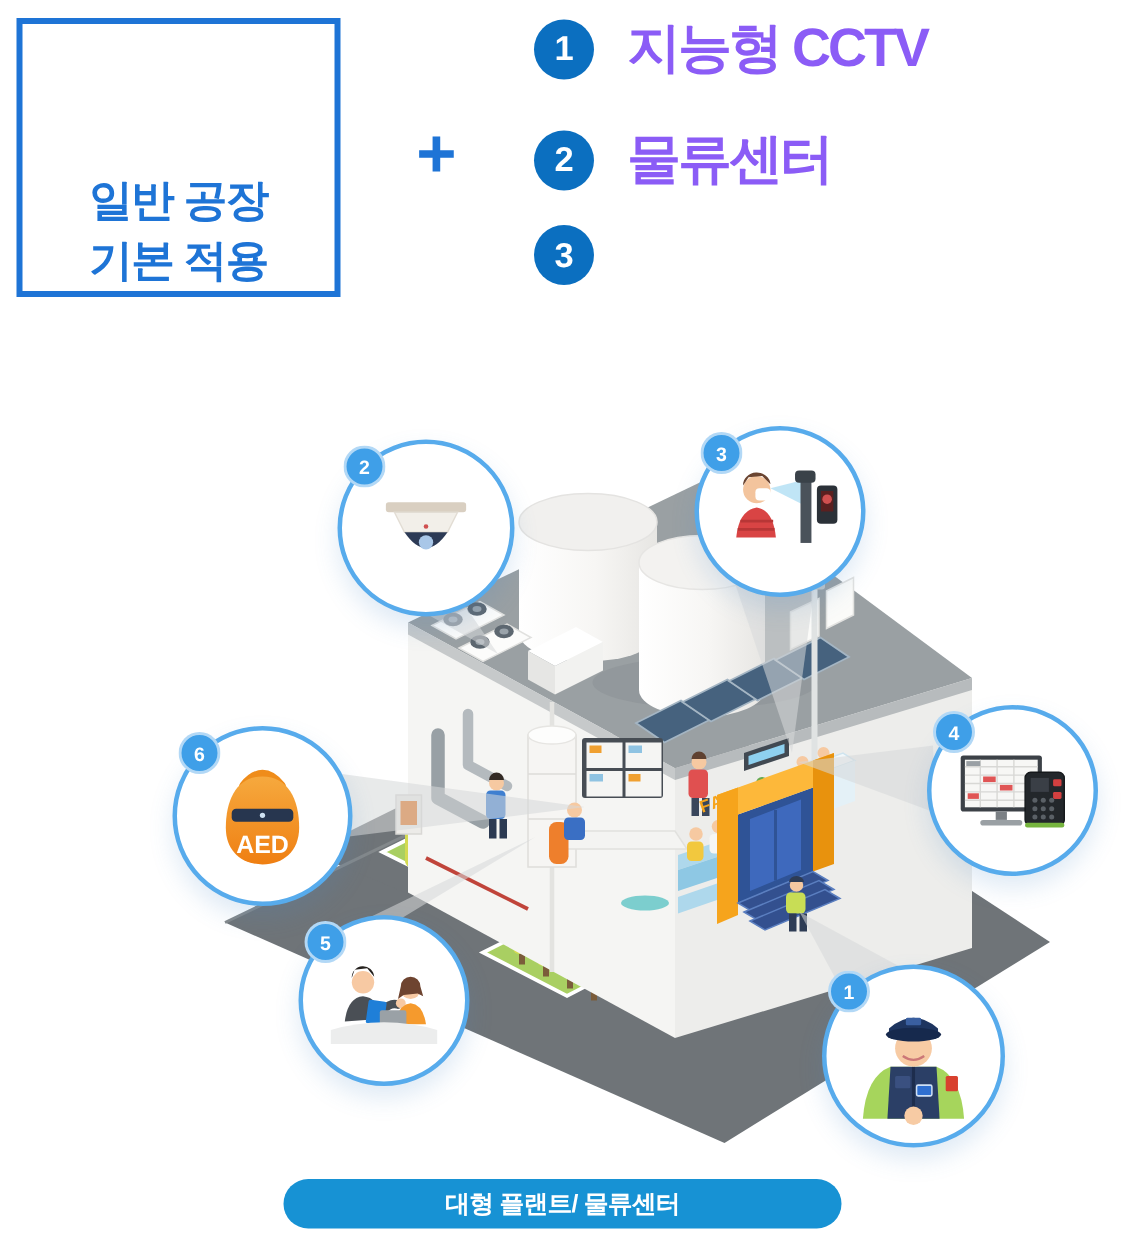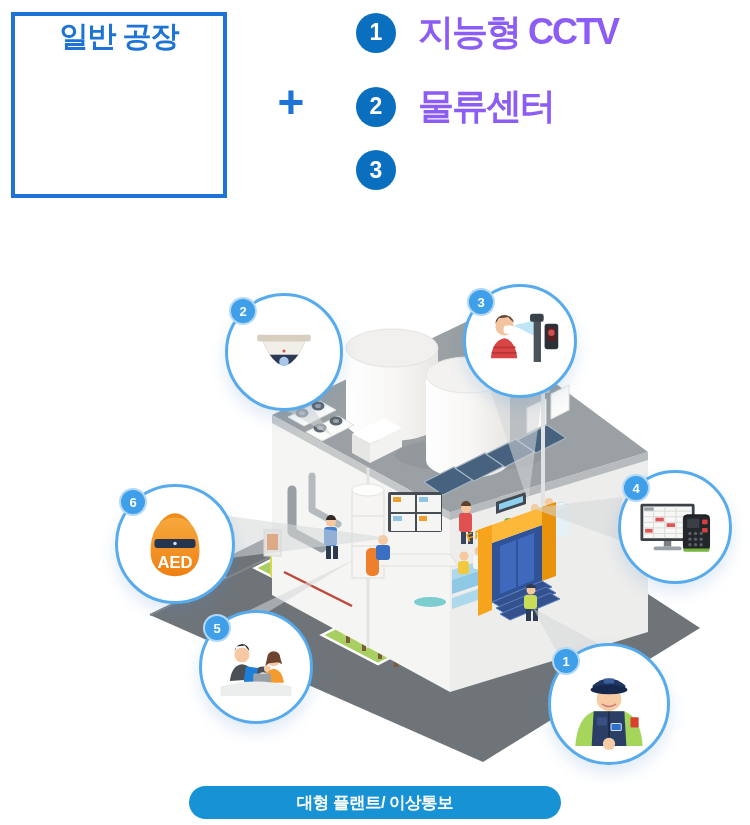--- a/index.html
+++ b/index.html
@@ -2,21 +2,21 @@
 <html><head>
 <meta charset="utf-8">
 <style>
   html,body{margin:0;padding:0;background:#fff;}
   body{width:750px;height:825px;position:relative;overflow:hidden;
        font-family:"Liberation Sans","DejaVu Sans",sans-serif;}
 
   
   .hdr{position:absolute;left:0;top:0;width:750px;height:230px;}
   .solution-box{position:absolute;left:11px;top:12px;width:208px;height:178px;
-    border:4px solid #1e74d6;display:flex;align-items:flex-start;justify-content:center;text-align:center;}
+    border:4px solid #1e74d6;display:flex;align-items:flex-end;justify-content:center;text-align:center;}
   .solution-box .lines{color:#1e74d6;font-weight:800;font-size:29px;line-height:1.38;letter-spacing:-1px;}
   .plus{position:absolute;left:268px;top:72px;width:46px;height:60px;
     color:#1e74d6;font-size:46px;font-weight:800;text-align:center;line-height:60px;}
   .feat-row{position:absolute;left:356px;display:flex;align-items:center;gap:22px;}
   .feat-row.r1{top:8px;}.feat-row.r2{top:82px;}.feat-row.r3{top:150px;}
   .num-circle{width:40px;height:40px;border-radius:50%;background:#0b6fc0;color:#fff;
     font-size:23px;font-weight:800;display:flex;align-items:center;justify-content:center;flex:0 0 auto;}
   .feat-label{font-size:36px;font-weight:700;color:#8b5cf6;letter-spacing:-2px;white-space:nowrap;}
 
   
@@ -36,20 +36,21 @@
     display:flex;align-items:center;justify-content:center;
     font-size:16.5px;font-weight:800;letter-spacing:-.5px;}
 </style>
 </head>
 <body>
 
 <div class="hdr">
   <div class="solution-box">
     <div class="lines">
       <div>일반 공장</div>
+      <div>기본 적용</div>
     </div>
   </div>
   <div class="plus">+</div>
 
   <div class="feat-row r1">
     <div class="num-circle">1</div>
     <div class="feat-label">지능형 CCTV</div>
   </div>
   <div class="feat-row r2">
     <div class="num-circle">2</div>
@@ -376,14 +377,14 @@
     <path d="M29,27 Q45,13 61,27 L61,31 L29,31 Z" fill="#1e3560"></path>
     <ellipse cx="45" cy="31" rx="18" ry="4.5" fill="#16294d"></ellipse>
     <rect x="40" y="20" width="10" height="5" rx="1" fill="#3a5fa0"></rect>
     <circle cx="45" cy="84" r="6" fill="#f7cba4"></circle>
   </svg>
 </div>
 
 </div>
 
 <div class="caption-pill">
-  <span>대형 플랜트/ 이상통보</span>
+  <span>대형 플랜트/ 물류센터</span>
 </div>
 
 </body></html>

